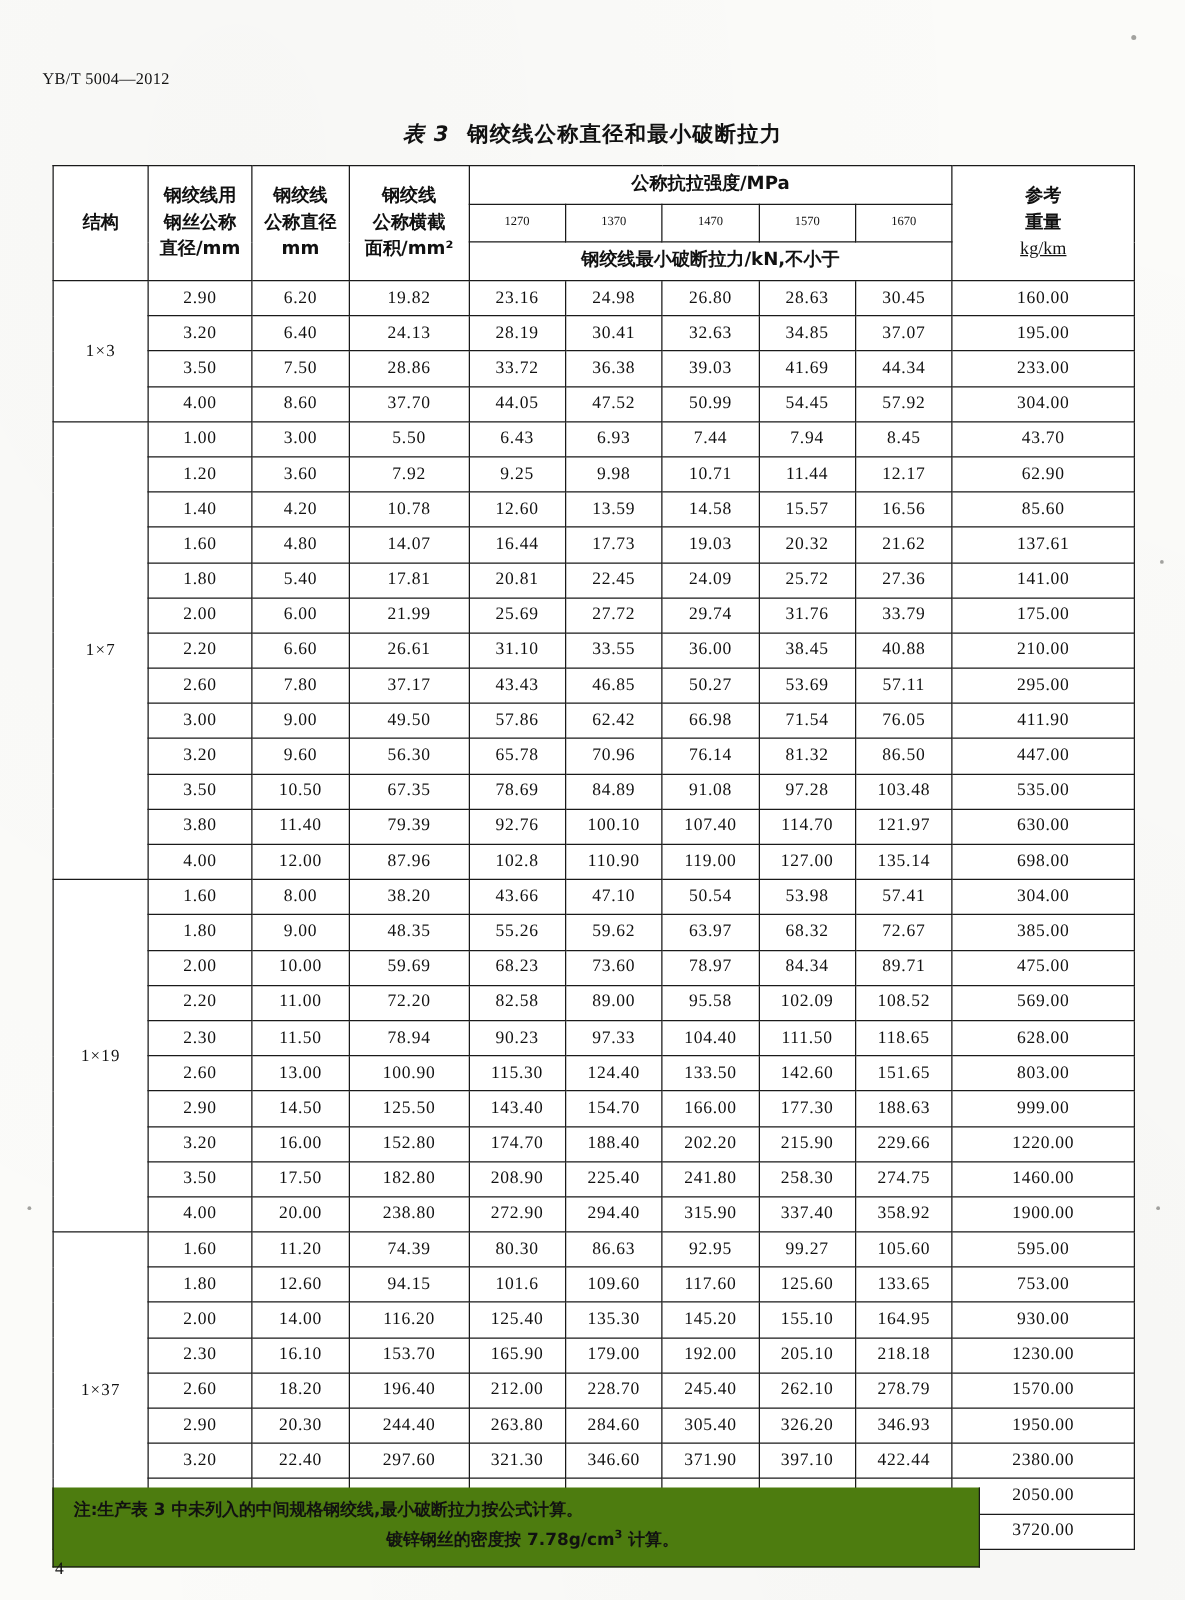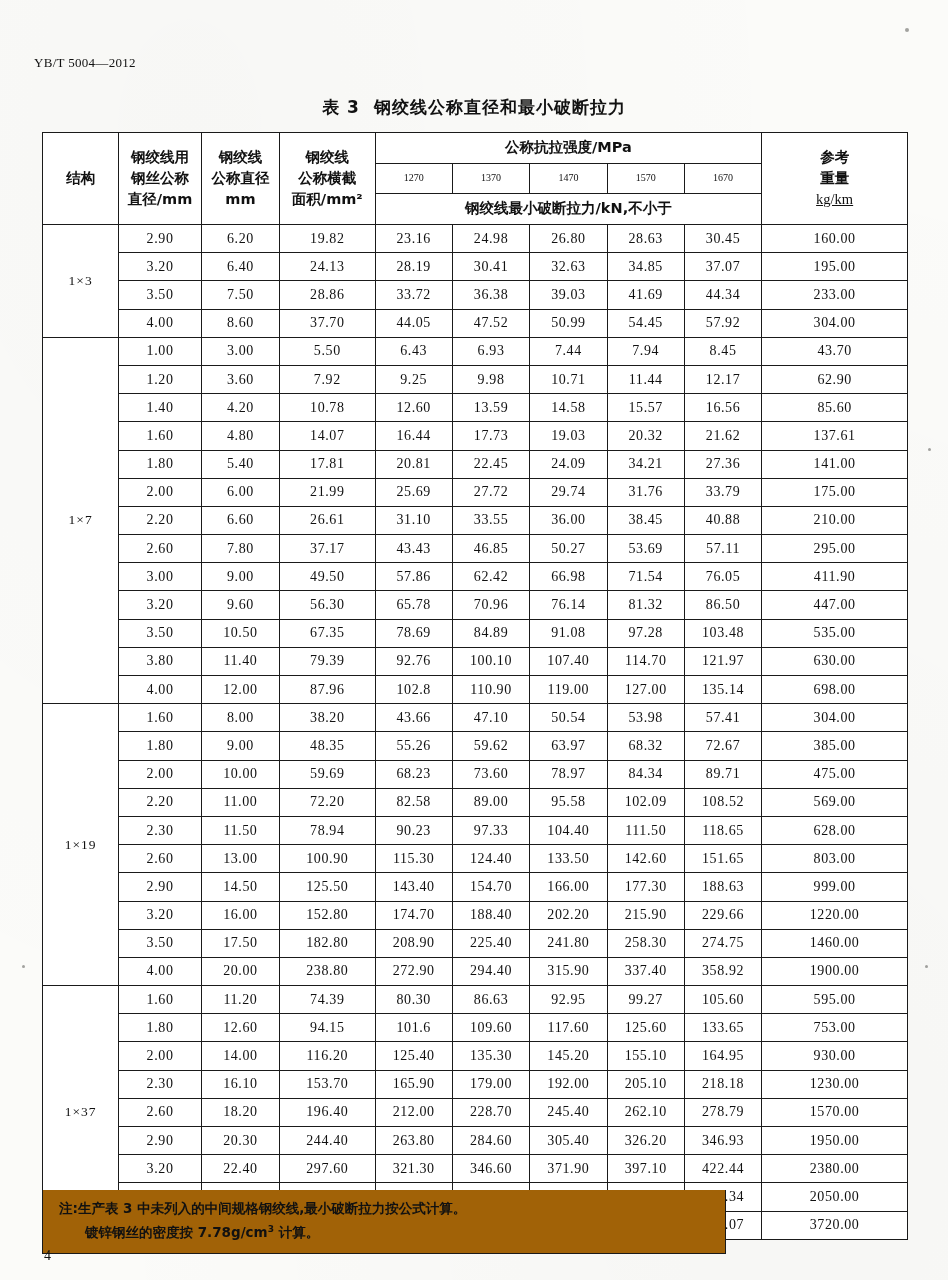--- a/index.html
+++ b/index.html
@@ -47,21 +47,21 @@
     position: absolute;
     left: 0;
     right: 0;
     top: 96px;
     text-align: center;
     font-family: "DejaVu Sans", "Liberation Sans", sans-serif;
     font-weight: bold;
     font-size: 17px;
     letter-spacing: 1px;
   }
-  .table-title .tnum { margin-right: 14px; }
+  .table-title .tnum { margin-right: 14px; font-style: italic; }
 
   .table-wrap {
     position: absolute;
     left: 42px;
     top: 132px;
     width: 866px;
   }
 
   table.spec {
     border-collapse: collapse;
@@ -103,32 +103,32 @@
     font-size: 14px;
     letter-spacing: 0.6px;
     font-family: "Liberation Serif", "DejaVu Serif", serif;
   }
   .grp-top > td { border-top: 1.8px solid #111; }
 
   .note-box {
     position: absolute;
     left: 42px;
     top: 1190px;
-    width: 684px;
+    width: 742px;
     box-sizing: border-box;
     border: 1px solid #1a1a1a;
     border-top: none;
     padding: 7px 16px 9px 16px;
-    background: #a16207;
+    background: #4d7c0f;
     font-family: "DejaVu Sans", "Liberation Sans", sans-serif;
     font-size: 13.5px;
     line-height: 1.75;
     font-weight: bold;
   }
-  .note-line2 { padding-left: 26px; }
+  .note-line2 { padding-left: 26px; text-align: center; }
   .note-box sup { font-size: 9px; vertical-align: super; }
 
   .page-num {
     position: absolute;
     left: 44px;
     top: 1248px;
     font-size: 14px;
     font-family: "Liberation Serif", "DejaVu Serif", serif;
   }
 
@@ -286,21 +286,21 @@
             <td class="dv">21.62</td>
             <td class="dv">137.61</td>
           </tr>
           <tr>
             <td class="dv">1.80</td>
             <td class="dv">5.40</td>
             <td class="dv">17.81</td>
             <td class="dv">20.81</td>
             <td class="dv">22.45</td>
             <td class="dv">24.09</td>
-            <td class="dv">34.21</td>
+            <td class="dv">25.72</td>
             <td class="dv">27.36</td>
             <td class="dv">141.00</td>
           </tr>
           <tr>
             <td class="dv">2.00</td>
             <td class="dv">6.00</td>
             <td class="dv">21.99</td>
             <td class="dv">25.69</td>
             <td class="dv">27.72</td>
             <td class="dv">29.74</td>

